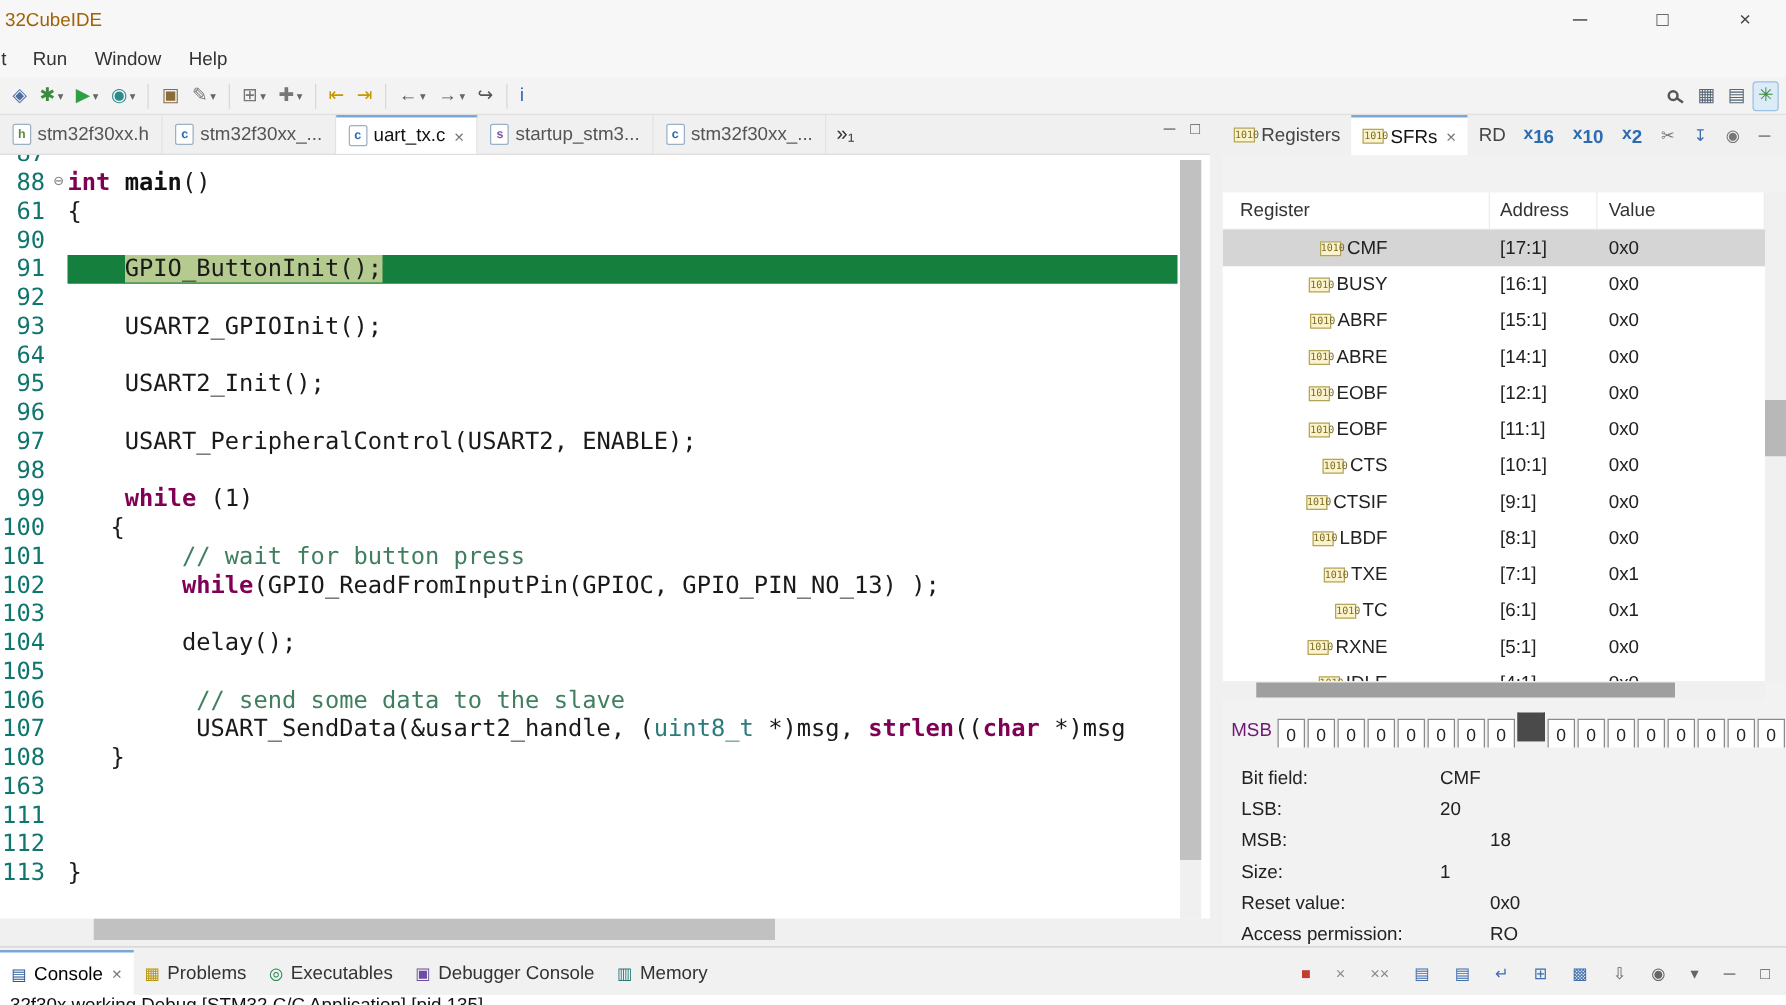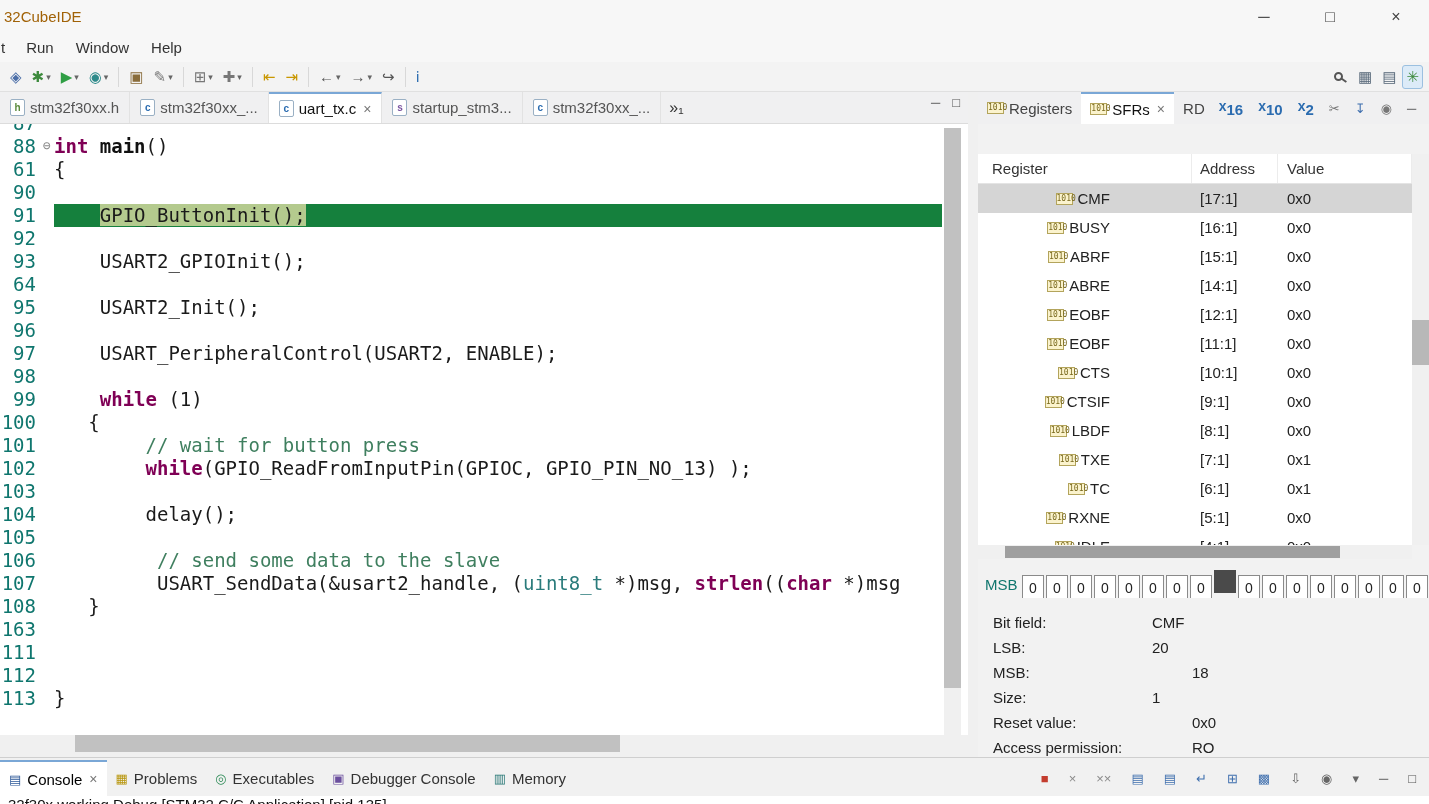--- a/index.html
+++ b/index.html
@@ -83,21 +83,21 @@
 .tbody{position:absolute;left:0;top:92px;width:434px;height:361px;background:#fff;overflow:hidden}
 .rrow{display:flex;align-items:center;height:29px}
 .rrow.selected{background:#d5d5d5}
 .rname{display:flex;align-items:center;justify-content:flex-end;width:100%;padding-right:82px}
 .rrow .col{display:flex;align-items:center}
 .rp-hscroll{position:absolute;left:0;top:453px;width:434px;height:14px;background:#f0f0f0}
 .rp-hscroll .thumb{position:absolute;left:27px;top:1px;height:12px;width:335px;background:#9f9f9f}
 .rp-vscroll{position:absolute;right:0;top:62px;width:17px;height:391px;background:#f0f0f0}
 .rp-vscroll .thumb{position:absolute;left:0;top:166px;width:100%;height:45px;background:#b8b8b8}
 .bitsrow{position:absolute;left:7px;top:478px;right:0;height:28px;display:flex;align-items:center;white-space:nowrap;overflow:hidden}
-.msb{width:37px;color:#0f766e;flex:none}
+.msb{width:37px;color:#701a75;flex:none}
 .bcell{display:inline-flex;align-items:center;justify-content:center;width:22px;height:26px;border:1px solid #8a8a8a;background:#fff;margin-right:2px;font-size:14px;color:#222;flex:none}
 .bcell.dark{background:#4a4a4a;border-color:#4a4a4a;color:#fff}
 .bitinfo{position:absolute;left:0;top:518px;right:0}
 .irow{display:flex;height:25px;align-items:center;padding-left:15px}
 .ilabel{width:159px;color:#222}
 .ivalue{color:#222}
 .ivalue.indent{margin-left:40px}
 
 
 .console-panel{position:absolute;left:0;top:757px;right:0;height:47px;background:#f1f1f1;border-top:1px solid #cfcfcf}

